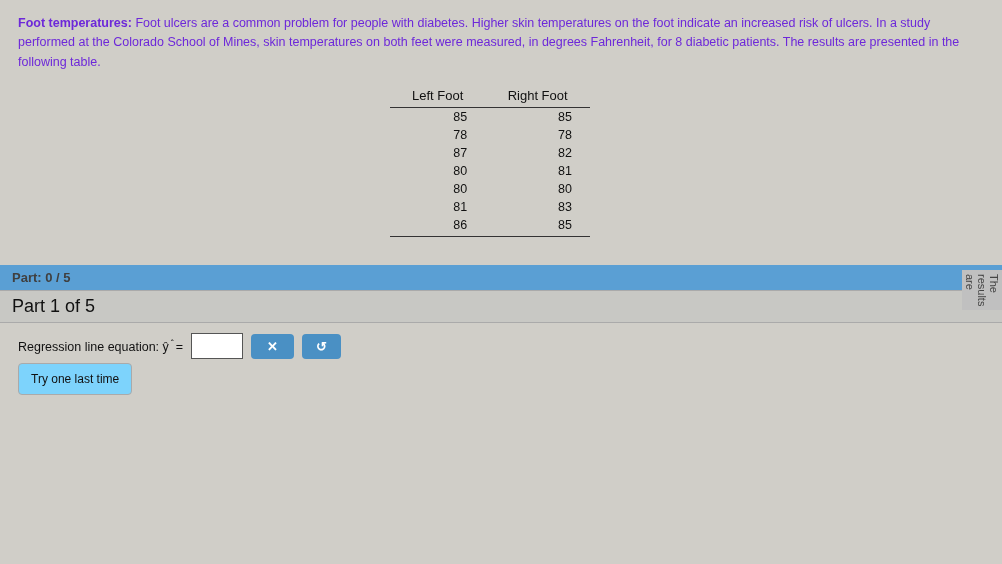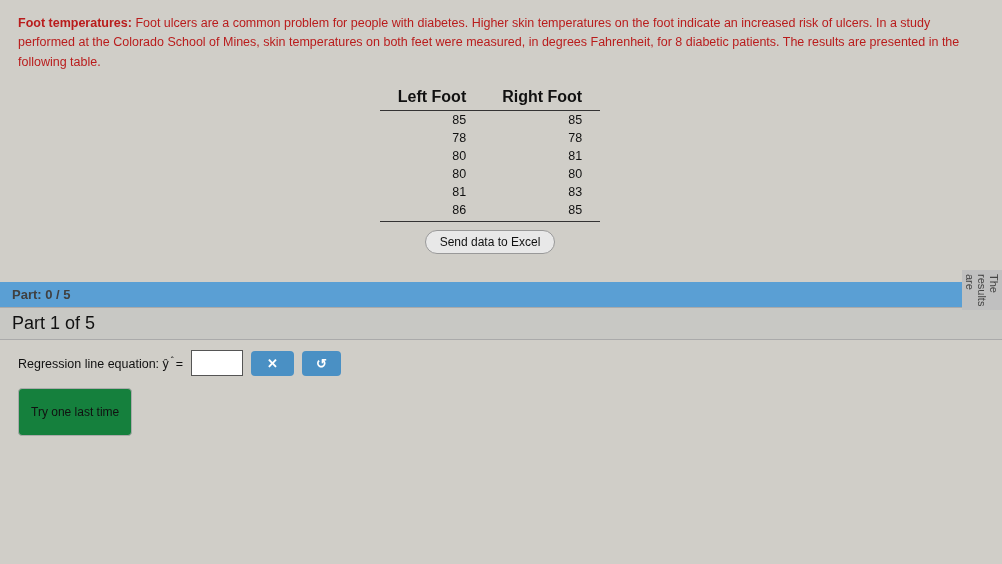--- a/index.html
+++ b/index.html
@@ -13,39 +13,39 @@
       overflow: hidden;
       position: relative;
     }
     .main-content {
       padding: 14px 18px 10px 18px;
       max-width: 980px;
     }
     .intro-text {
       font-size: 12.5px;
       line-height: 1.55;
-      color: #b91c1c;
+      color: #6d28d9;
       margin-bottom: 14px;
     }
     .intro-text strong {
       font-weight: bold;
     }
     .table-section {
       display: flex;
       flex-direction: column;
       align-items: center;
       margin-bottom: 10px;
     }
     .data-table {
       border-collapse: collapse;
       min-width: 200px;
     }
     .data-table thead tr th {
-      font-weight: bold;
-      font-size: 16px;
+      font-weight: normal;
+      font-size: 13px;
       padding: 2px 18px 4px 18px;
       text-align: center;
       border-bottom: 1.5px solid #333;
     }
     .data-table tbody tr td {
       font-size: 12.5px;
       padding: 2px 18px;
       text-align: right;
     }
     .data-table tbody tr:last-child td {
@@ -86,21 +86,21 @@
     }
     .part-question {
       font-size: 12.5px;
       line-height: 1.55;
       margin-bottom: 10px;
     }
     .regression-row {
       display: flex;
       align-items: center;
       gap: 8px;
-      margin-bottom: 8px;
+      margin-bottom: 0;
       flex-wrap: wrap;
     }
     .regression-label {
       font-size: 12.5px;
     }
     .regression-label sup {
       font-size: 9px;
     }
     .answer-box {
       width: 52px;
@@ -123,25 +123,25 @@
       background: #4a90c4;
       color: white;
       border: none;
       border-radius: 4px;
       padding: 5px 14px;
       font-size: 13px;
       cursor: pointer;
       font-weight: bold;
     }
     .btn-try {
-      background: #15803d;
+      background: #7dd3fc;
       color: #111;
       border: 1px solid #aaa;
       border-radius: 4px;
-      padding: 16px 12px;
+      padding: 8px 12px;
       font-size: 12px;
       cursor: pointer;
       margin-top: 4px;
     }
     
     .right-label {
       position: absolute;
       right: 0;
       top: 270px;
       background: #c0c0c0;
@@ -175,38 +175,41 @@
       <tbody id="table-body">
       <tr>
             <td>85</td>
             <td>85</td>
           </tr>
           <tr>
             <td>78</td>
             <td>78</td>
           </tr>
           <tr>
+            <td>87</td>
+            <td>82</td>
+          </tr>
+          <tr>
             <td>80</td>
             <td>81</td>
           </tr>
           <tr>
             <td>80</td>
             <td>80</td>
           </tr>
           <tr>
             <td>81</td>
             <td>83</td>
           </tr>
           <tr>
             <td>86</td>
             <td>85</td>
           </tr>
         </tbody>
     </table>
-    <button class="send-excel-btn">Send data to Excel</button>
   </div>
 </div>
 
 <div class="part-bar">
   <span>Part: 0 / 5</span>
 </div>
 
 <div class="part-label-bar">
   <span>Part 1 of 5</span>
 </div>

